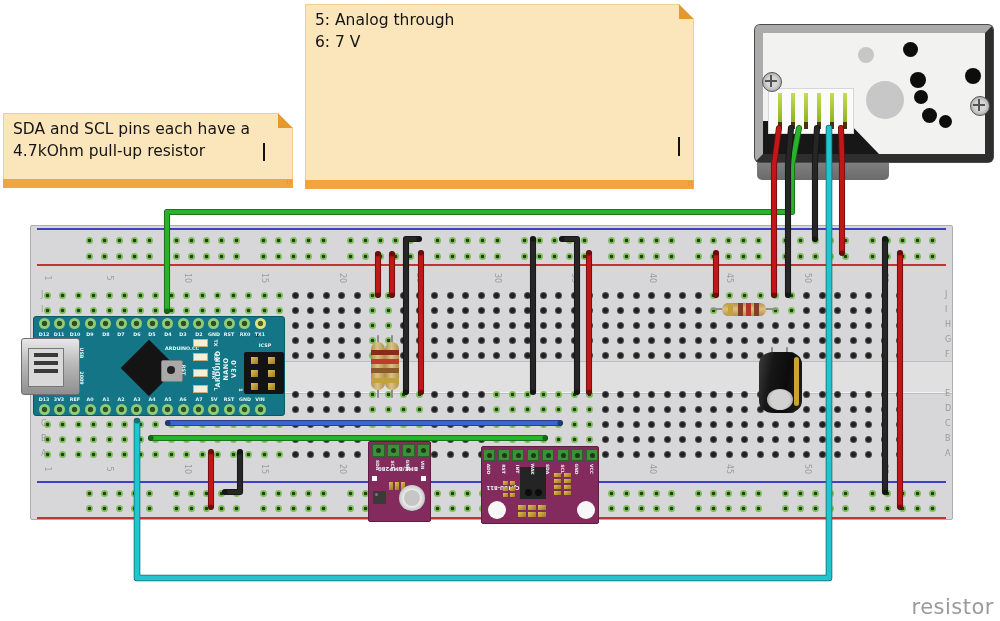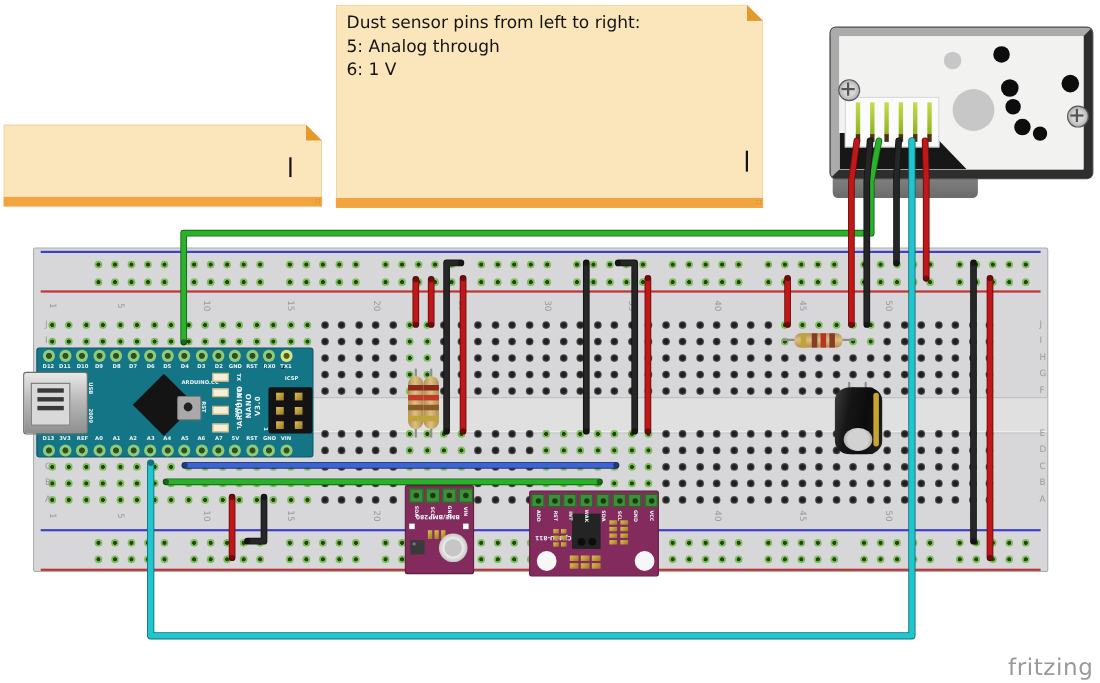--- a/index.html
+++ b/index.html
@@ -1252,31 +1252,32 @@
       <circle cx="885" cy="492" r="2.6" fill="rgba(0,0,0,0.42)"></circle>
       <polyline points="900,253 900,507" fill="none" stroke="rgb(106,13,13)" stroke-width="6.1" stroke-linecap="round" stroke-linejoin="round"></polyline>
       <polyline points="900,253 900,507" fill="none" stroke="#C01818" stroke-width="4.5" stroke-linecap="round" stroke-linejoin="round"></polyline>
       <circle cx="900" cy="253" r="2.6" fill="rgba(0,0,0,0.42)"></circle>
       <circle cx="900" cy="507" r="2.6" fill="rgba(0,0,0,0.42)"></circle>
     </svg>
 
   <div class="note" style="left:3px;top:113px;width:290px;height:75px;">
     <div class="fold"></div>
     <div class="txt">
+        <div>SDA and SCL pins each have a</div>
+        <div>4.7kOhm pull-up resistor</div>
       </div>
     <span class="caret" style="left:260px;top:30px;height:18px;"></span>
     <div class="bar"></div>
     <span class="grip">∷</span>
   </div>
   <div class="note" style="left:305px;top:4px;width:389px;height:185px;">
     <div class="fold"></div>
     <div class="txt">
-        <div>Dust sensor pins from left to right:</div>
         <div>5: Analog through</div>
-        <div>6: 1 V</div>
+        <div>6: 7 V</div>
       </div>
     <span class="caret" style="left:373px;top:133px;height:19px;"></span>
     <div class="bar"></div>
     <span class="grip">∷</span>
   </div>
 
-  <div id="watermark">fritzing</div>
+  <div id="watermark">resistor</div>
 </div>
 
 </body></html>

